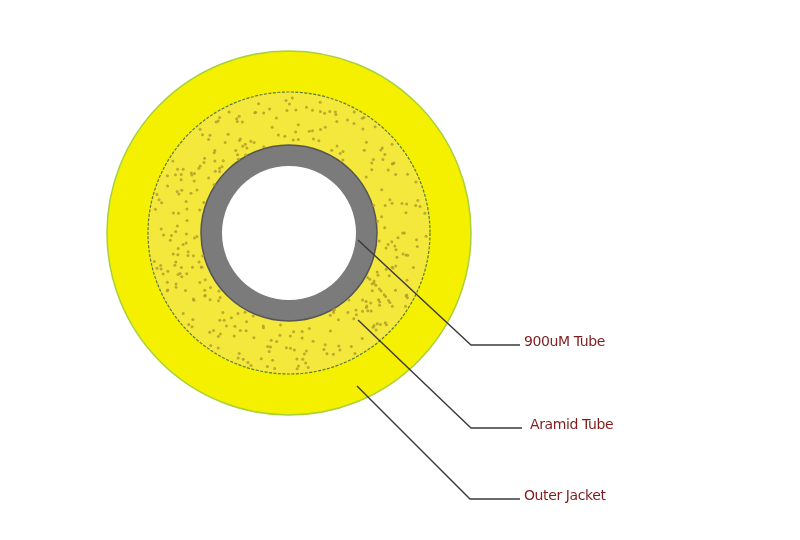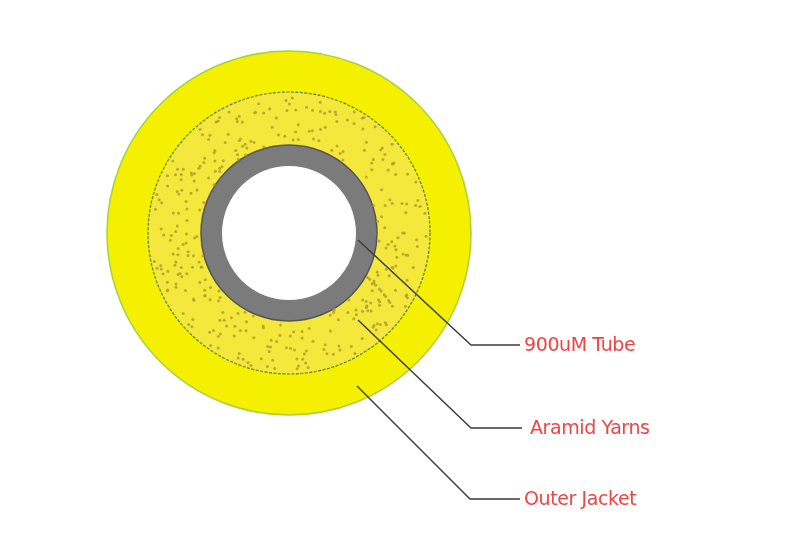--- a/index.html
+++ b/index.html
@@ -1,22 +1,22 @@
 <!DOCTYPE html>
 <html><head>
   <meta charset="utf-8">
   <style>
     html, body { margin: 0; padding: 0; background: #ffffff; }
     body { width: 800px; height: 540px; position: relative; overflow: hidden; }
     #diagram { position: absolute; left: 0; top: 0; width: 800px; height: 540px; }
     .label {
       position: absolute;
       font-family: "DejaVu Sans", sans-serif;
-      font-size: 19px;
-      color: #ef4444;
+      font-size: 14px;
+      color: #7f1d1d;
       white-space: nowrap;
       letter-spacing: -0.4px;
     }
   </style>
 </head>
 <body>
 
 <svg id="diagram" width="800" height="540" viewBox="0 0 800 540" xmlns="http://www.w3.org/2000/svg">
   <g id="rings">
       <circle cx="289" cy="233" r="182" fill="#f5ef00" stroke="#a8d23a" stroke-width="1.5"></circle>
@@ -367,14 +367,14 @@
       <circle cx="254.1" cy="142.6" r="1.5" fill="#b49d2c" opacity="0.85"></circle>
     </g>
   <g id="leaders">
       <polyline points="358,240 471,345 520,345" fill="none" stroke="#3a3a3a" stroke-width="1.4"></polyline>
       <polyline points="358,320 471,428 522,428" fill="none" stroke="#3a3a3a" stroke-width="1.4"></polyline>
       <polyline points="357,386 470,499 520,499" fill="none" stroke="#3a3a3a" stroke-width="1.4"></polyline>
     </g>
 </svg>
 
 <div class="label" style="left: 524px; top: 333px;">900uM Tube</div>
-<div class="label" style="left: 530px; top: 416px;">Aramid Yarns</div>
+<div class="label" style="left: 530px; top: 416px;">Aramid Tube</div>
 <div class="label" style="left: 524px; top: 487px; text-align: right;">Outer Jacket</div>
 
 </body></html>

